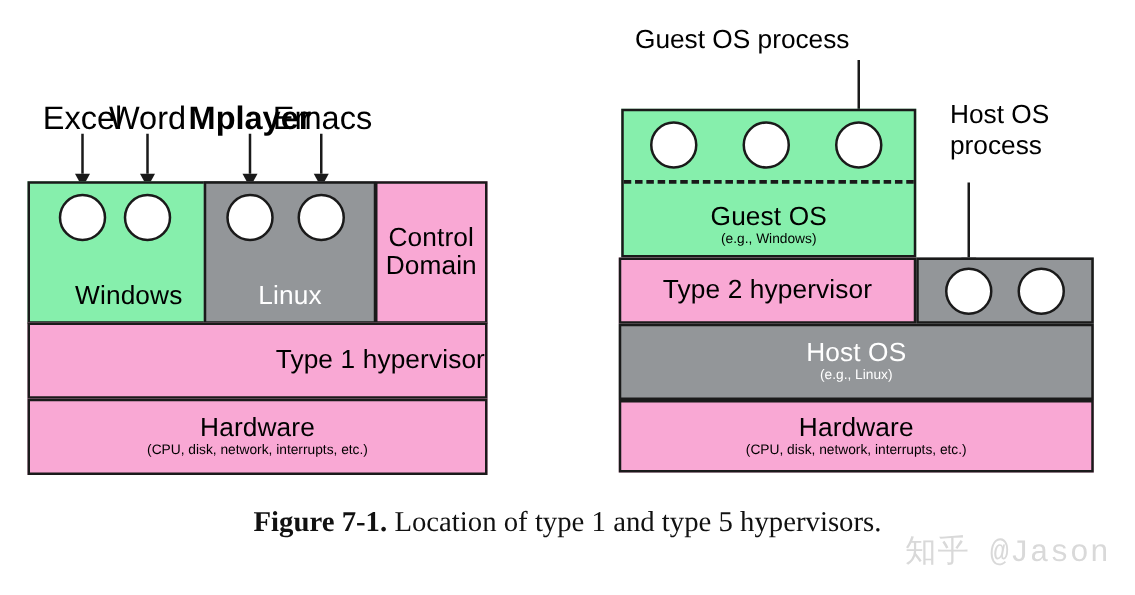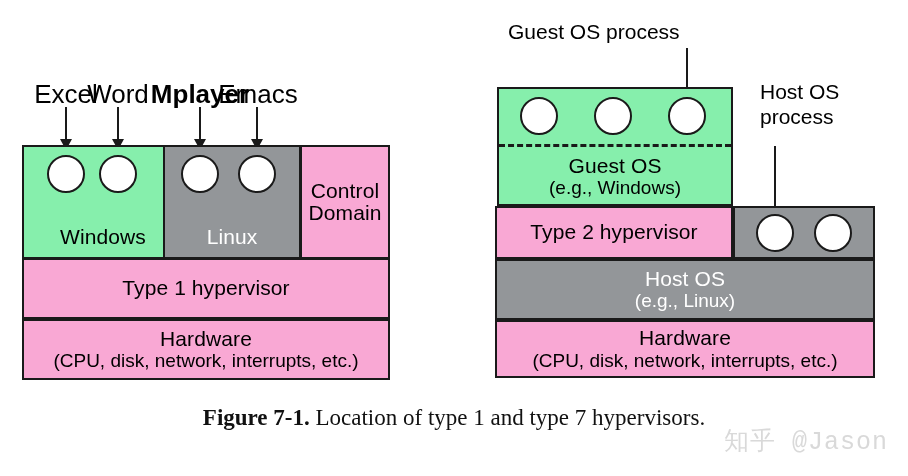--- a/index.html
+++ b/index.html
@@ -36,21 +36,21 @@
     line-height: 1.06;
   }
   .box.light  { background: #86efac; }
   .box.dark   { background: #939699; }
   .box.white  { background: #f9a8d4; }
   .box .ttl {
     font-size: 21px;
     letter-spacing: .1px;
   }
   .box .sub {
-    font-size: 19px;
+    font-size: 11px;
     margin-top: 1px;
   }
   .wtxt { color: #ffffff; }
 
   
   .rowlabel {
     position: absolute;
     font-size: 26px;
     text-align: center;
     line-height: 1.08;
@@ -162,21 +162,21 @@
       <div class="ttl wtxt">Linux</div>
     </div>
     <div class="circle" style="left:181px; top:155px; width:38px; height:38px;"></div>
     <div class="circle" style="left:238px; top:155px; width:38px; height:38px;"></div>
 
     <div class="box white" style="left:300px; top:145px; width:90px; height:114px;">
       <div class="ttl" style="white-space:pre-line;">Control
 Domain</div>
     </div>
 
-    <div class="box white" style="left:22px; top:258px; width:368px; height:61px;">
+    <div class="box white" style="left:22px; top:258px; width:368px; height:61px;align-items:flex-end;">
       <div class="ttl">Type 1 hypervisor</div>
     </div>
 
     <div class="box white" style="left:22px; top:319px; width:368px; height:61px;">
       <div class="ttl">Hardware</div>
       <div class="sub">(CPU, disk, network, interrupts, etc.)</div>
     </div>
   </div>
 
   <div>
@@ -217,18 +217,18 @@
     </div>
 
     <div class="box white" style="left:495px; top:320px; width:380px; height:58px;">
       <div class="ttl">Hardware</div>
       <div class="sub">(CPU, disk, network, interrupts, etc.)</div>
     </div>
   </div>
 
   <div class="caption" style="top:405px;">
     <b>Figure 7-1.</b>
-    <span>Location of type 1 and type 7 hypervisors.</span>
+    <span>Location of type 1 and type 5 hypervisors.</span>
   </div>
 
   <div class="watermark" style="left:724px; top:424px;">知乎 @Jason</div>
 
 </div>
 
 </body></html>

